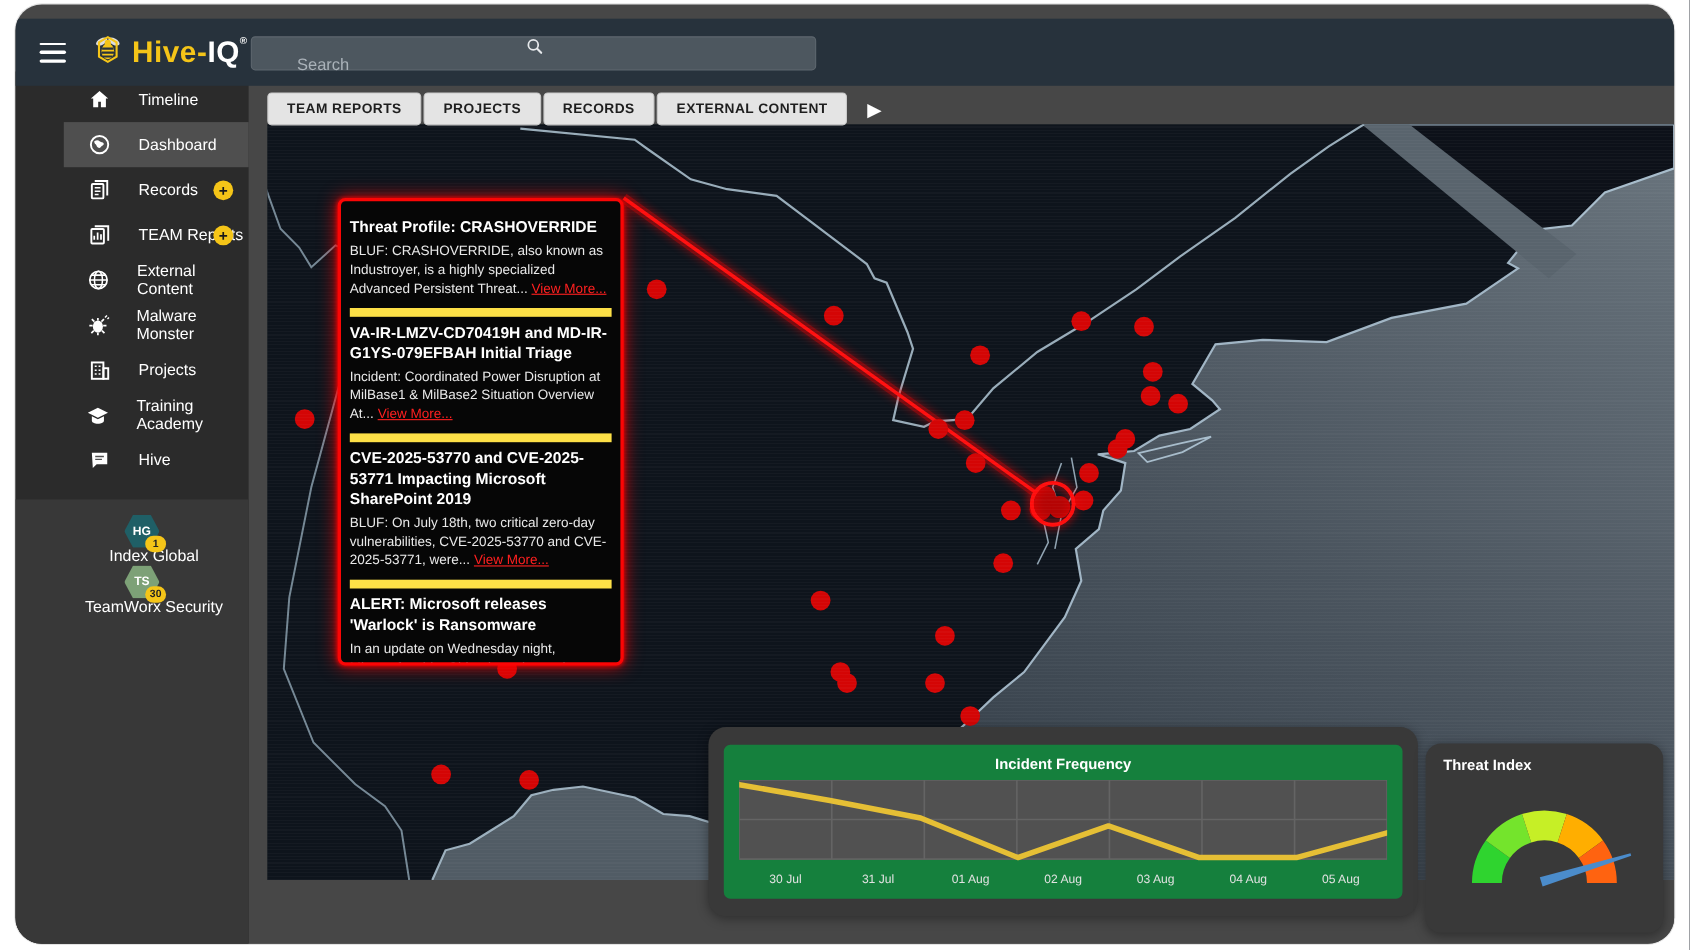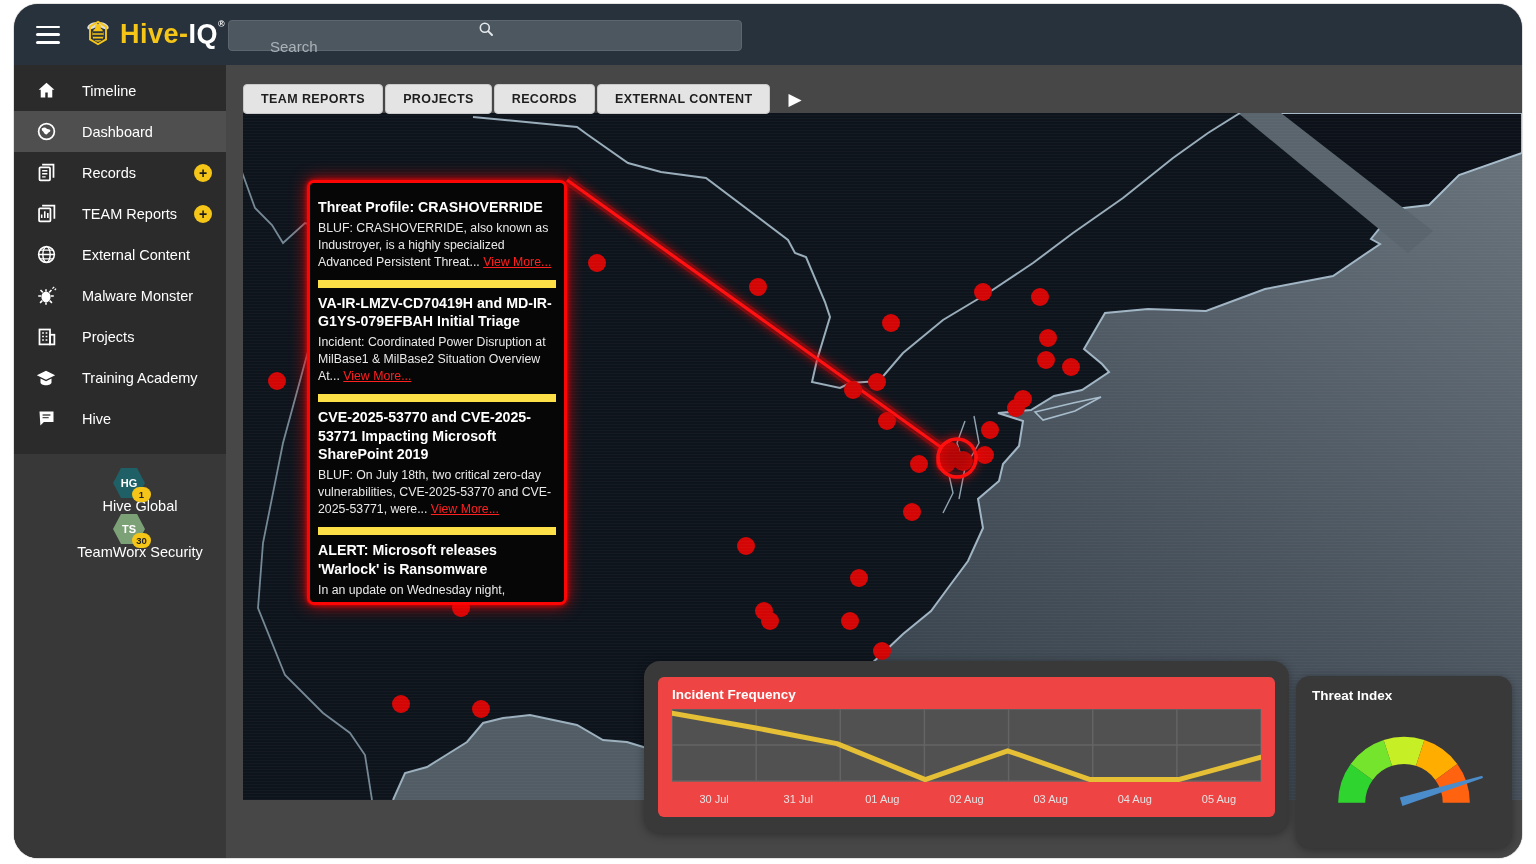--- a/index.html
+++ b/index.html
@@ -1,33 +1,33 @@
 <!DOCTYPE html>
 <html><head>
 <meta charset="utf-8">
 <style>
   html,body{margin:0;padding:0;}
   body{width:1536px;height:864px;background:#ffffff;font-family:"Liberation Sans",sans-serif;overflow:hidden;position:relative;}
   .window{position:absolute;left:14px;top:4px;width:1508px;height:854px;background:#474747;border-radius:24px;overflow:hidden;box-shadow:0 0 0 1px #e2e2e2;}
   
-  .topbar{position:absolute;left:0;top:0;right:0;height:61px;background:#27323c;display:flex;align-items:center;z-index:30;}
+  .topbar{position:absolute;left:0;top:13px;right:0;height:61px;background:#27323c;display:flex;align-items:center;z-index:30;}
   .hamburger{width:24px;height:18px;margin-left:22px;display:flex;flex-direction:column;justify-content:space-between;cursor:pointer;}
   .hamburger span{display:block;height:2.6px;background:#ffffff;border-radius:2px;}
   .logo-wrap{display:flex;align-items:center;margin-left:22px;}
   .logo-text{font-size:27px;font-weight:bold;letter-spacing:.5px;margin-left:6px;}
   .logo-primary{color:#f5c518;}
   .logo-secondary{color:#ffffff;}
   .logo-reg{color:#ffffff;font-size:9px;vertical-align:top;}
   .search-box{position:absolute;left:214px;top:16px;width:512px;height:29px;background:#4d575f;border:1px solid #5d666e;border-radius:4px;display:flex;align-items:center;flex-direction:column;}
   .search-box input{background:transparent;border:none;outline:none;color:#c3cad0;font-size:15px;width:430px;font-family:"Liberation Sans",sans-serif;}
   .search-box input::placeholder{color:#aab2b9;}
   .search-icon{margin:0 8px 0 10px;display:flex;}
   
   .sidebar{position:absolute;left:0;top:61px;bottom:0;width:212px;background:#2b2b2b;z-index:25;}
-  .nav-list{padding-top:5px;}
+  .nav-list{padding-top:5px;padding-left:44px;}
   .nav-item{height:41px;display:flex;align-items:center;padding-left:20px;cursor:pointer;position:relative;}
   .nav-item.active{background:#4f4f4f;}
   .nav-icon{width:24px;height:24px;display:flex;align-items:center;justify-content:center;}
   .nav-label{color:#ffffff;font-size:14.5px;margin-left:24px;}
   .plus-badge{position:absolute;right:14px;width:18px;height:18px;background:#f5c518;color:#1a1a1a;border-radius:50%;font-size:14px;font-weight:bold;line-height:18px;text-align:center;}
   .teams{position:absolute;left:0;right:0;top:389px;bottom:0;background:#383838;padding-top:14px;}
   .team-item{height:46px;display:flex;align-items:center;padding-left:18px;cursor:pointer;flex-direction:column;}
   .hexagon{width:32px;height:30px;position:relative;display:flex;align-items:center;justify-content:center;clip-path:polygon(25% 0,75% 0,100% 50%,75% 100%,25% 100%,0 50%);color:#fff;font-size:11px;font-weight:bold;}
   .hex-wrap{position:relative;width:32px;height:30px;}
   .team-badge{position:absolute;right:-6px;bottom:-4px;min-width:15px;height:15px;padding:0 2px;background:#f5c518;color:#222;border-radius:8px;font-size:9.5px;font-weight:bold;line-height:15px;text-align:center;z-index:2;}
@@ -43,21 +43,21 @@
   .map svg{position:absolute;inset:0;z-index:2;}
   
   .threat-panel{position:absolute;left:81px;top:115px;width:260px;height:425px;background:#060606;border:3px solid #fb0505;border-radius:7px;box-shadow:0 0 16px rgba(255,0,0,.85),0 0 4px rgba(255,0,0,.9);box-sizing:border-box;padding:9px 8px;z-index:10;overflow:hidden;}
   .entry{padding:6px 0 9px 0;}
   .entry + .entry{border-top:8px solid #fde047;}
   .entry-title{color:#ffffff;font-size:14.2px;font-weight:bold;line-height:1.32;margin-bottom:3px;}
   .entry-body{color:#e9e9e9;font-size:12.3px;line-height:1.38;}
   .view-more{color:#ff2020;text-decoration:underline;cursor:pointer;}
   
   .freq-panel{position:absolute;left:418px;top:596px;width:645px;height:172px;background:#393939;border-radius:16px;z-index:12;box-shadow:0 2px 10px rgba(0,0,0,.35);}
-  .freq-inner{position:absolute;left:14px;top:16px;right:14px;bottom:16px;background:#ef4444;border-radius:6px;padding:10px 14px;box-sizing:border-box;}
+  .freq-inner{position:absolute;left:14px;top:16px;right:14px;bottom:16px;background:#15803d;border-radius:6px;padding:10px 14px;box-sizing:border-box;text-align:center;}
   .panel-title{color:#ffffff;font-size:13.5px;font-weight:bold;margin-bottom:7px;}
   .gauge-panel{position:absolute;left:1070px;top:611px;width:216px;height:172px;background:#393939;border-radius:14px;z-index:12;padding:12px 16px;box-sizing:border-box;box-shadow:0 2px 10px rgba(0,0,0,.35);}
 </style>
 </head>
 <body>
 
 <div class="window">
 
   <div class="topbar">
     <div class="hamburger">
@@ -178,21 +178,21 @@
           </span>
           <span class="nav-label">Hive</span>
         </div>
       </div>
     <div class="teams" id="teams-list">
         <div class="team-item">
           <span class="hex-wrap">
             <span class="hexagon" style="background:#1f5f66">HG</span>
             <span class="team-badge">1</span>
           </span>
-          <span class="team-label">Hive Global</span>
+          <span class="team-label">Index Global</span>
         </div>
         <div class="team-item">
           <span class="hex-wrap">
             <span class="hexagon" style="background:#7da177">TS</span>
             <span class="team-badge">30</span>
           </span>
           <span class="team-label">TeamWorx Security</span>
         </div>
       </div>
   </div>

